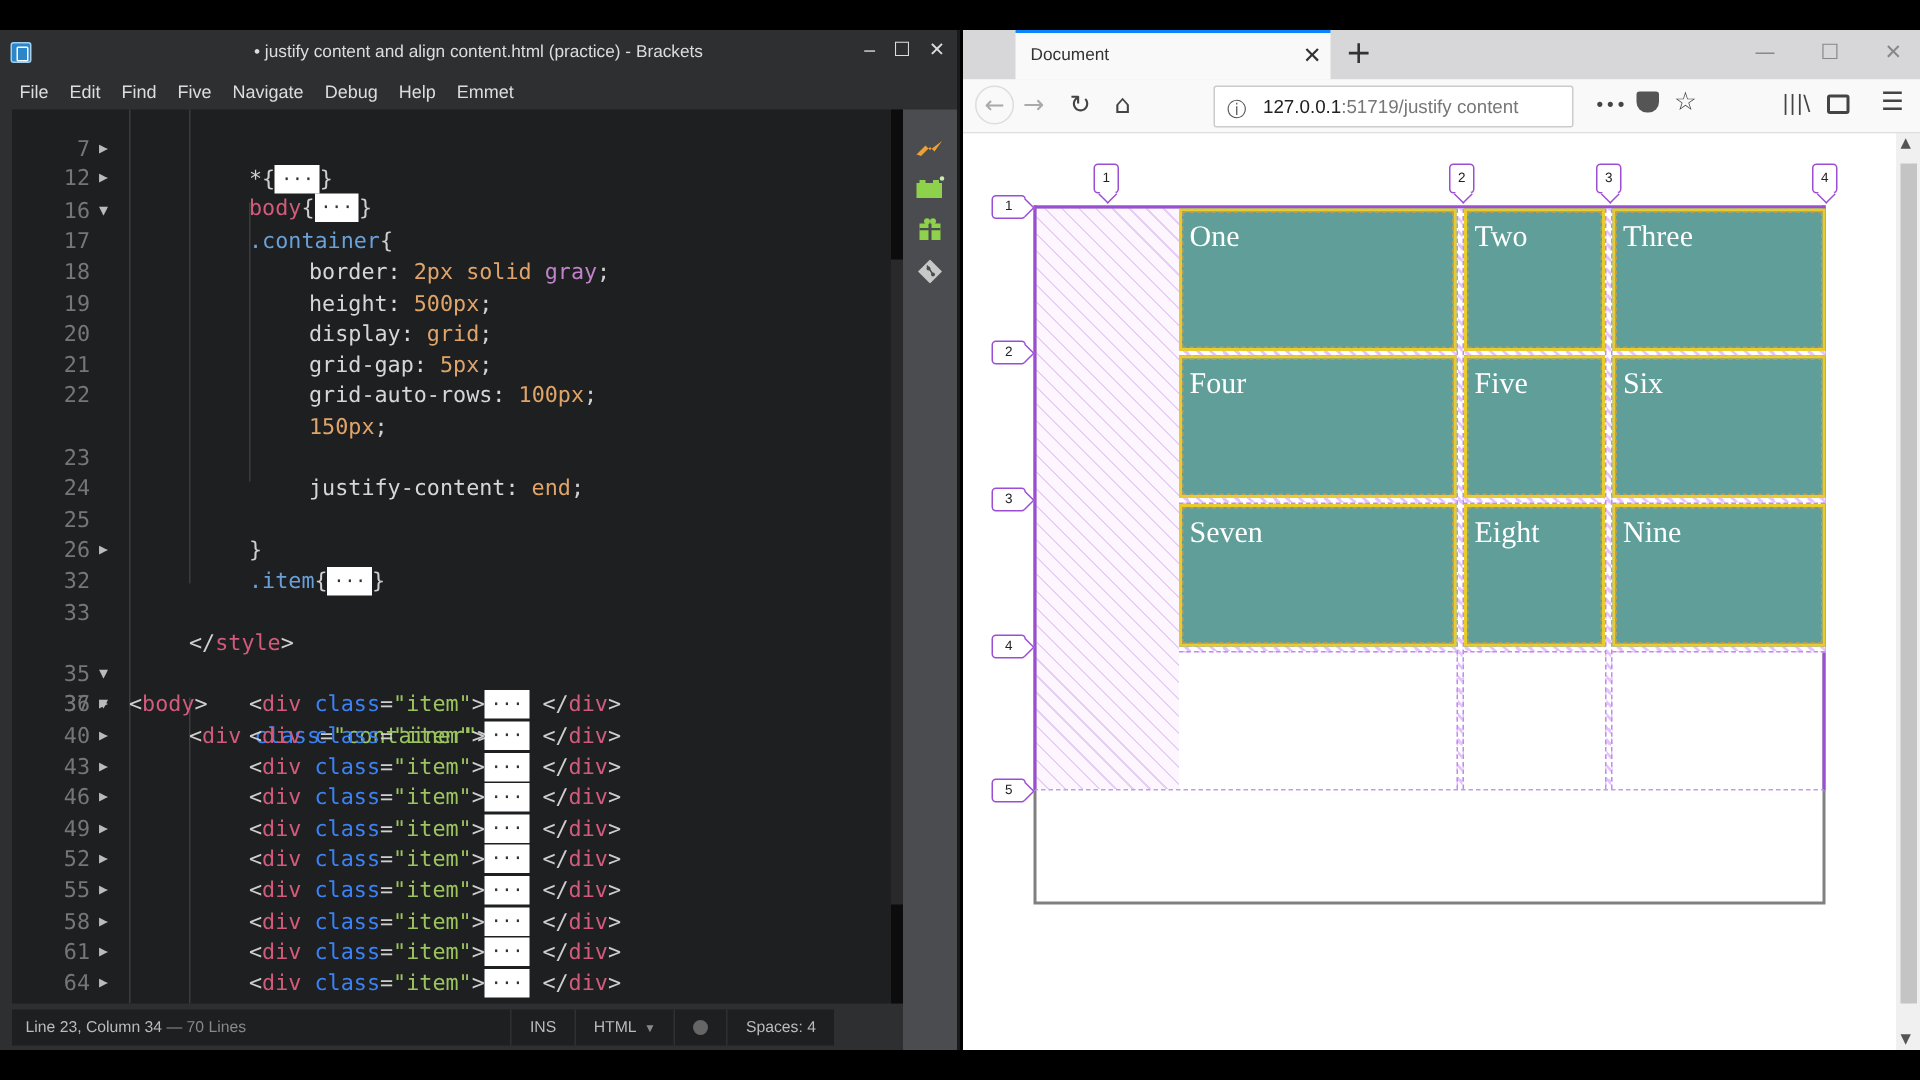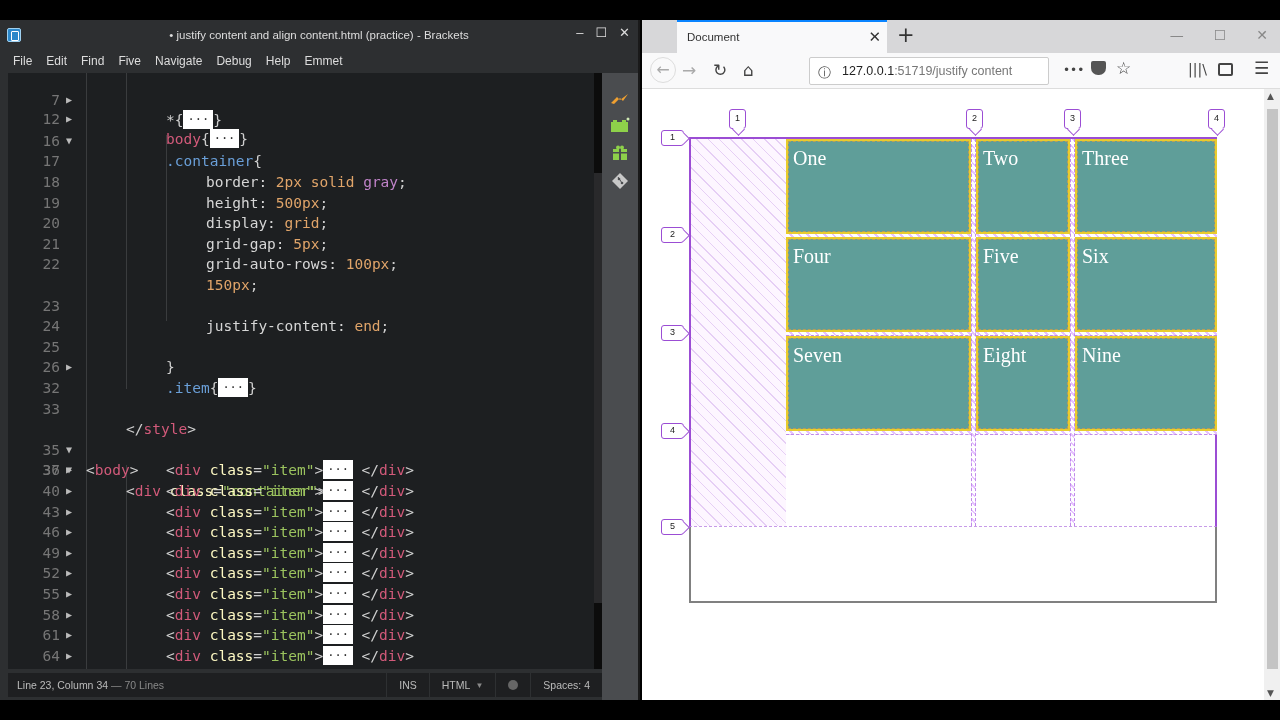--- a/index.html
+++ b/index.html
@@ -16,26 +16,26 @@
 .br-winbtns{position:absolute;right:8px;top:5px;display:flex;gap:12px;color:#ddd;font-size:13px}
 .br-menu{height:22px;display:flex;align-items:center;gap:0;padding-left:6px;color:#ddd;font-size:12px;font-family:"Liberation Sans",sans-serif}
 .br-menu span{padding:0 7px}
 .br-editor{position:absolute;left:8px;top:53px;width:586px;height:596px;background:#1d1f21;overflow:hidden}
 .code-line{position:absolute;left:0;height:20.6px;width:586px;font-family:"DejaVu Sans Mono",monospace;font-size:14.5px;line-height:20.6px;white-space:pre}
 .ln{position:absolute;left:0;width:52px;text-align:right;color:#767676}
 .fold{position:absolute;left:58px;color:#bbb;font-size:10px}
 .code{position:absolute;left:78px;color:#d8d8d8}
 .guide{position:absolute;width:1px;background:#3a3c3e}
 .c-prop{color:#d6d6d6}.c-num{color:#e0a469}.c-kw{color:#c083c9}.c-sel{color:#d25a7a}.c-cls{color:#6a9fd8}
-.c-tag{color:#d25a7a}.c-attr{color:#fef9c3}.c-str{color:#9bc35e}.c-pun{color:#cfcfcf}
+.c-tag{color:#d25a7a}.c-attr{color:#3b82f6}.c-str{color:#9bc35e}.c-pun{color:#cfcfcf}
 .fold-box{display:inline-block;background:#fff;color:#333;padding:0 4px;height:19px;line-height:19px;vertical-align:top;font-size:12px}
 .br-sidebar{position:absolute;left:602px;top:53px;width:36px;height:627px;background:#4a4c4f}
 .br-scroll{position:absolute;left:594px;top:53px;width:8px;height:596px;background:#29292b}
 .br-scroll-thumb{position:absolute;left:0;width:8px;background:#0c0c0c}
-.br-status{position:absolute;left:8px;top:653px;width:594px;height:24px;background:#1e1f21;color:#bbb;font-size:10.5px;font-family:"Liberation Sans",sans-serif;display:flex;align-items:center}
+.br-status{position:absolute;left:8px;top:653px;width:548px;height:24px;background:#1e1f21;color:#bbb;font-size:10.5px;font-family:"Liberation Sans",sans-serif;display:flex;align-items:center}
 .br-status .pos{padding-left:9px;flex:1}
 .br-status .pos .dim{color:#888}
 .st-seg{height:24px;display:flex;align-items:center;padding:0 12px;border-left:1px solid #2e3032}
 .sb-icon{position:absolute;left:8px;width:20px;height:16px}
 
 
 #firefox{position:absolute;left:642px;top:20px;width:638px;height:680px;background:#f9f9fa}
 .ff-tabbar{height:33px;background:#d7d7d9;position:relative}
 .ff-tab{position:absolute;left:35px;top:0;width:210px;height:33px;background:#f9f9fa;border-top:2px solid #0a84ff}
 .ff-tab-title{position:absolute;left:10px;top:9px;font-size:11.5px;color:#333;font-family:"Liberation Sans",sans-serif}

